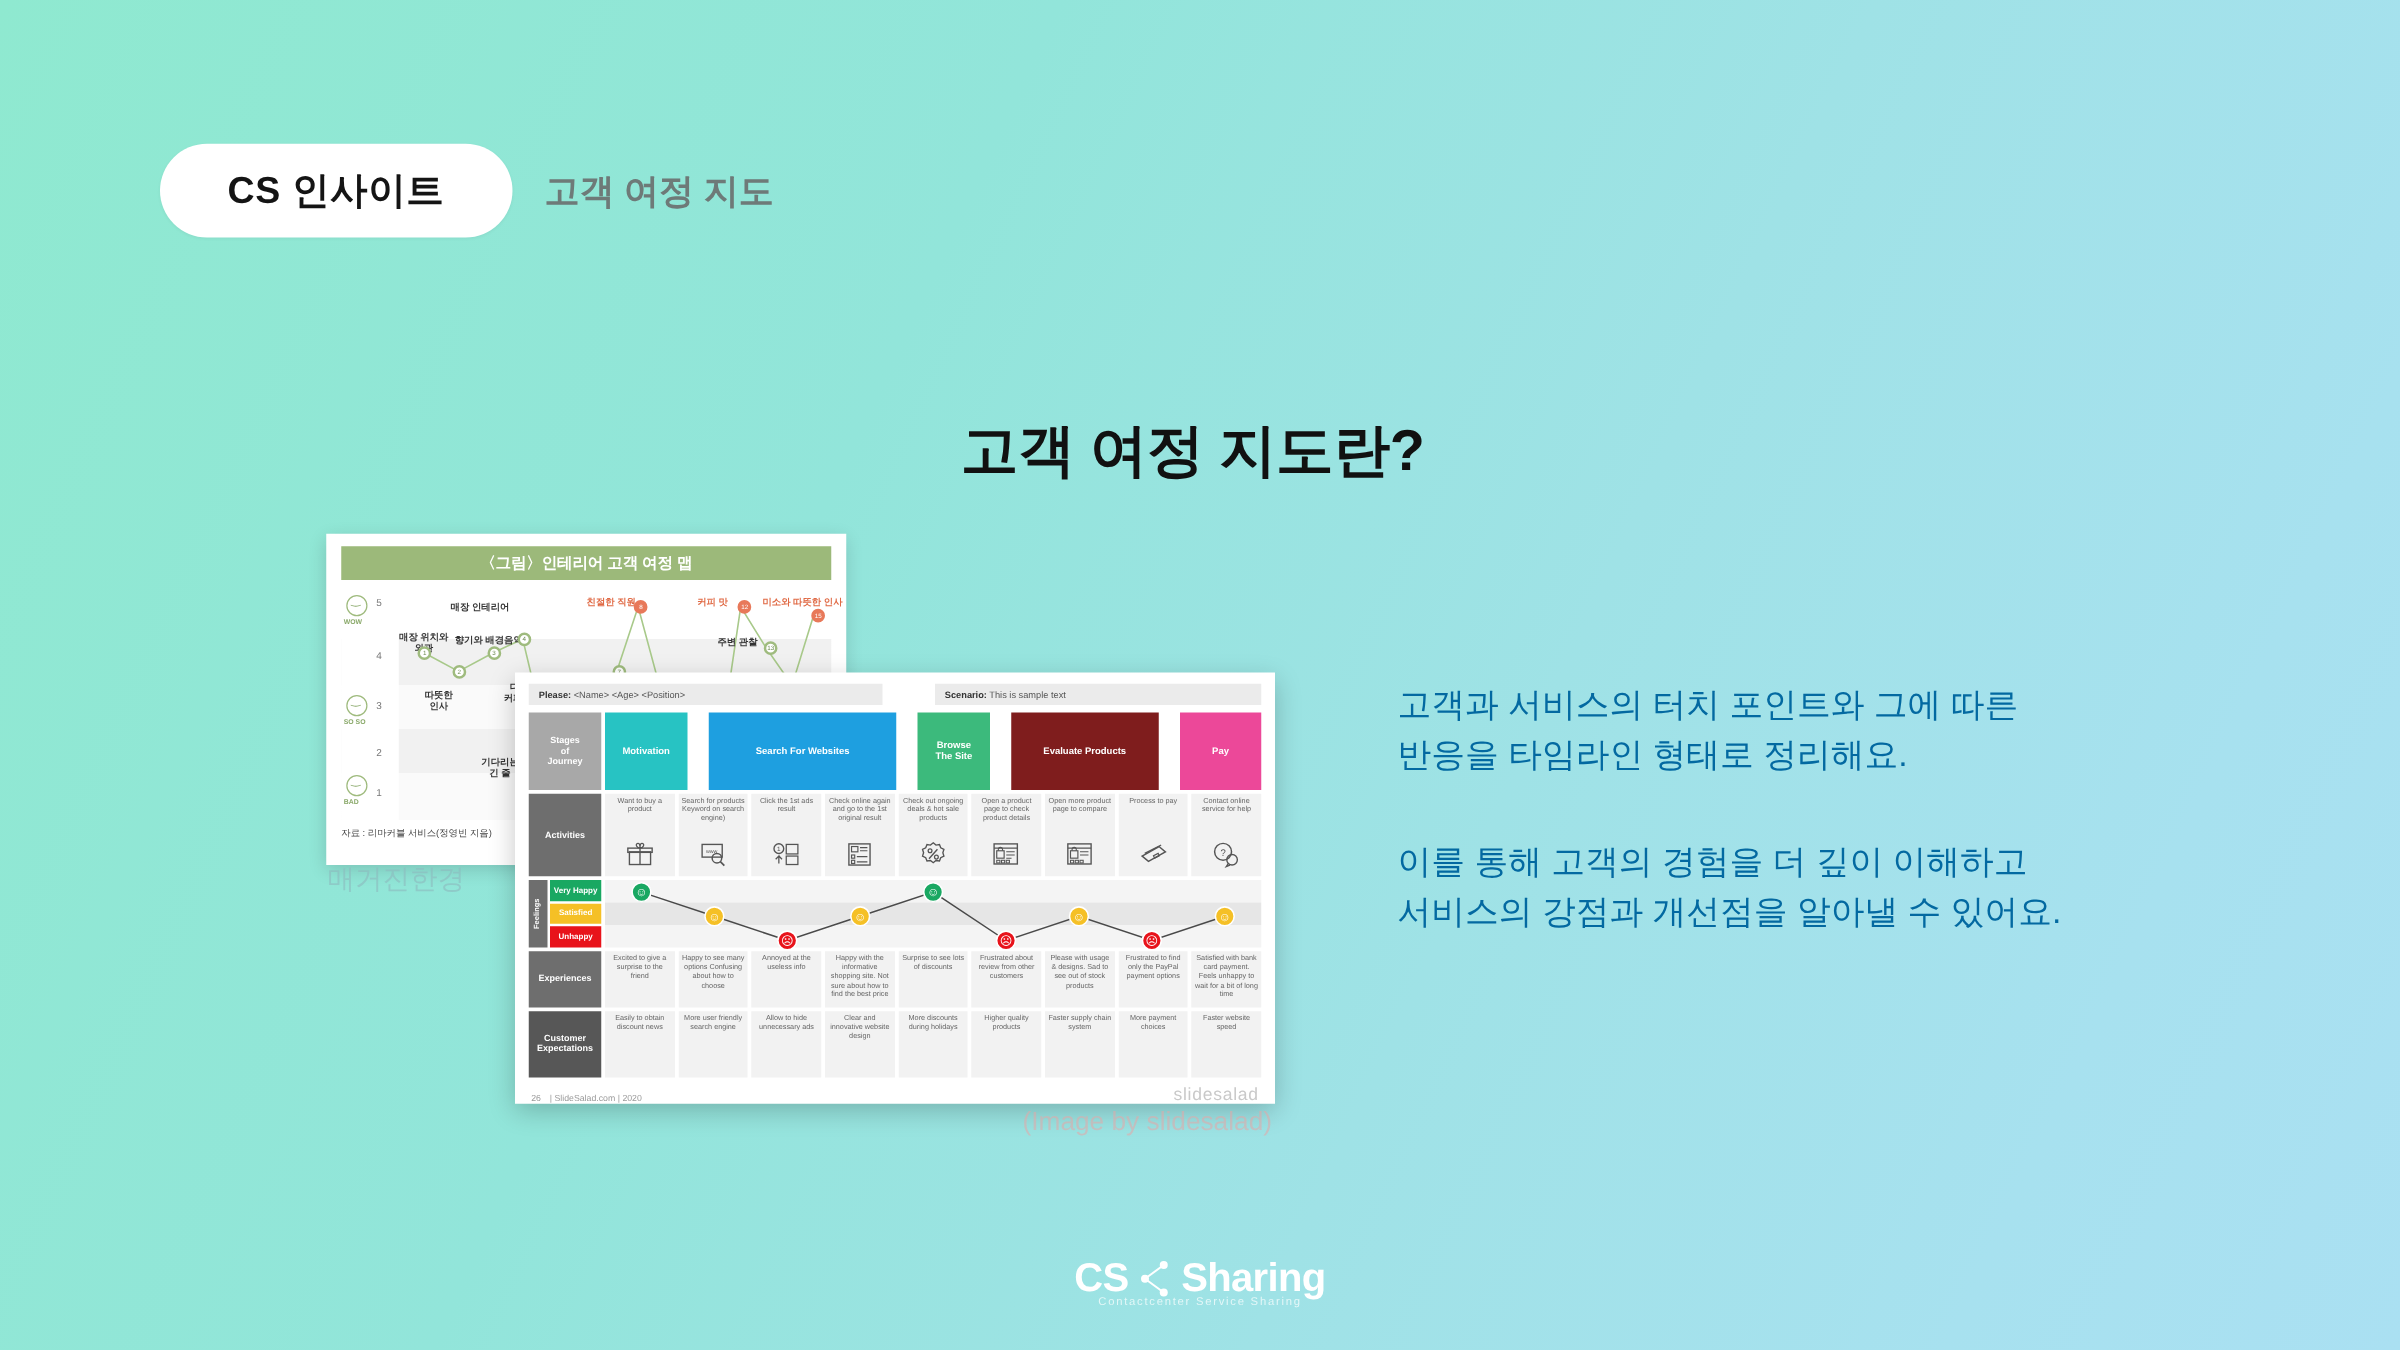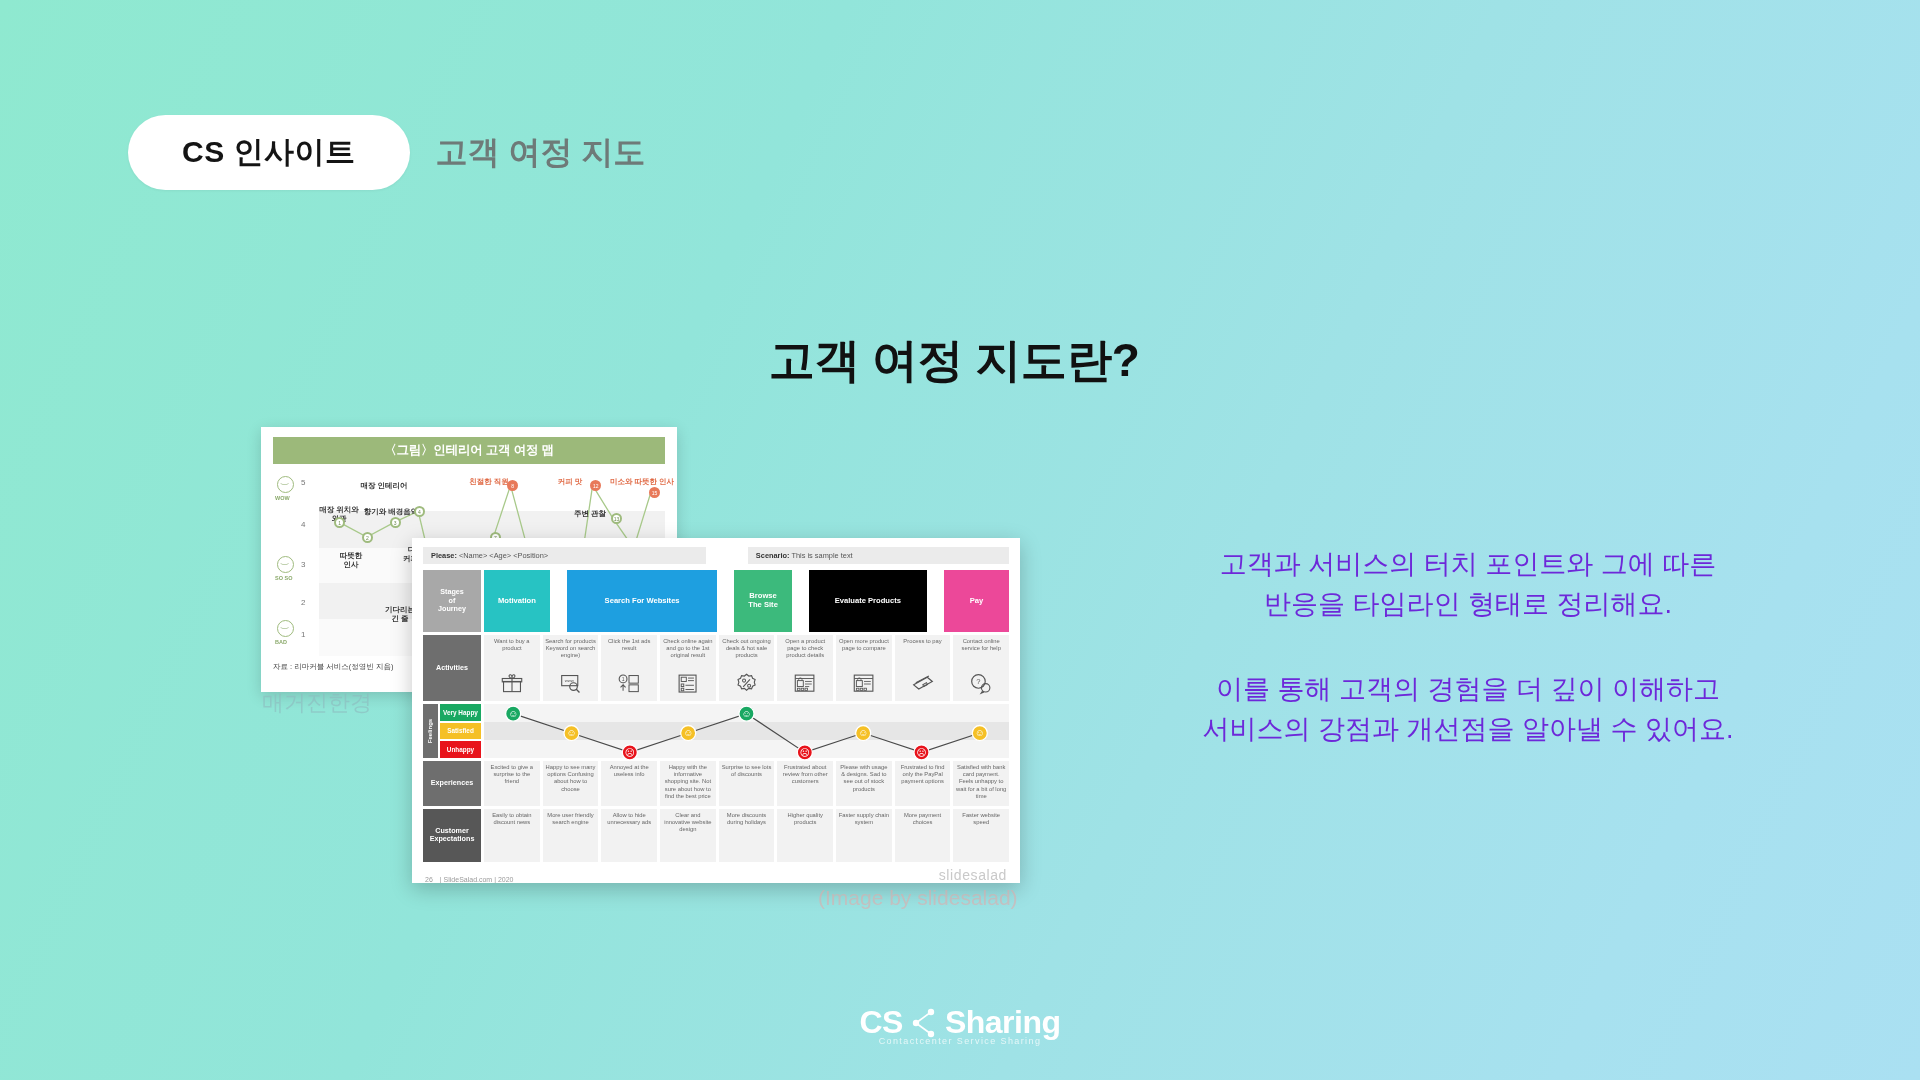--- a/index.html
+++ b/index.html
@@ -25,40 +25,39 @@
     border-radius: 999px;
     padding: 17px 54px;
     box-shadow: 0 1px 3px rgba(0,0,0,0.05);
     display: flex; align-items: center; justify-content: center;
   }
   .badge-pill span {
     font-size: 30px; font-weight: 700; color: #141414; letter-spacing: 0.5px;
     white-space: nowrap;
   }
   .header-subtitle {
-    font-size: 32px; font-weight: 600; color: #6e7a78;
+    font-size: 28px; font-weight: 600; color: #6e7a78;
     white-space: nowrap;
   }
 
   
   .main-title {
     position: absolute;
     left: 0; right: 0; top: 330px;
     text-align: center;
     font-size: 46px; font-weight: 700; color: #111;
     letter-spacing: -0.5px;
   }
   .main-title-inner { display: inline-block; transform: translateX(-6px); }
 
   
   .body-copy { position: absolute; left: 1118px; top: 545px; width: 700px; }
   .body-para {
-    font-size: 27px; line-height: 1.47; color: #6d28d9; font-weight: 500;
+    font-size: 27px; line-height: 1.47; color: #0369a1; font-weight: 500;
     white-space: pre-line;
-    text-align: center;
   }
   .body-para.second { margin-top: 46px; }
 
   
   .img-back {
     position: absolute;
     left: 261px; top: 427px;
     width: 416px; height: 265px;
     background: #ffffff;
     box-shadow: 0 4px 14px rgba(0,0,0,0.16);
@@ -284,21 +283,21 @@
   <div class="ss-grid">
 
     <div class="ss-row">
       <div class="ss-rowhead ss-stagehead">Stages of
 Journey</div>
       <div class="ss-stages" id="stages-container">
           <div class="ss-stage" style="background: rgb(39, 195, 195); flex-grow: 1;">Motivation</div>
           <div class="ss-stage" style="background: rgb(30, 159, 224); flex-grow: 3;">Search For Websites</div>
           <div class="ss-stage" style="background: rgb(60, 186, 124); flex-grow: 1;">Browse
 The Site</div>
-          <div class="ss-stage" style="background: #000000; flex-grow: 2;">Evaluate Products</div>
+          <div class="ss-stage" style="background: #7f1d1d; flex-grow: 2;">Evaluate Products</div>
           <div class="ss-stage" style="background: #ec4899; flex-grow: 2;">Pay</div>
         </div>
     </div>
 
     <div class="ss-row ss-actrow">
       <div class="ss-rowhead ss-blockhead">Activities</div>
       <div class="ss-cells" id="activities-container">
           <div class="ss-cell ss-actcell">
             <div>Want to buy a product</div>
             <div class="ss-icon">

